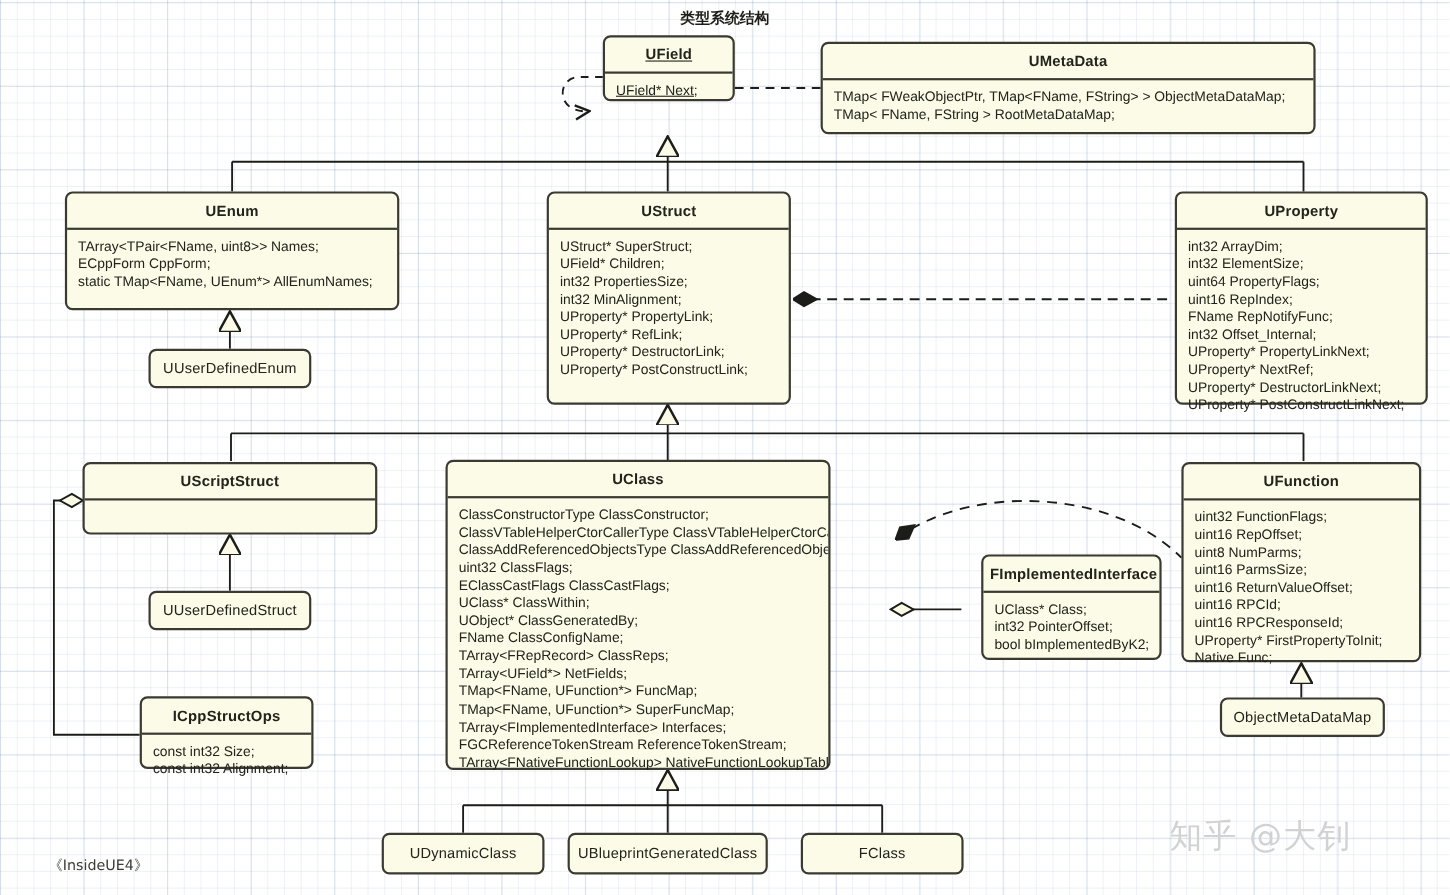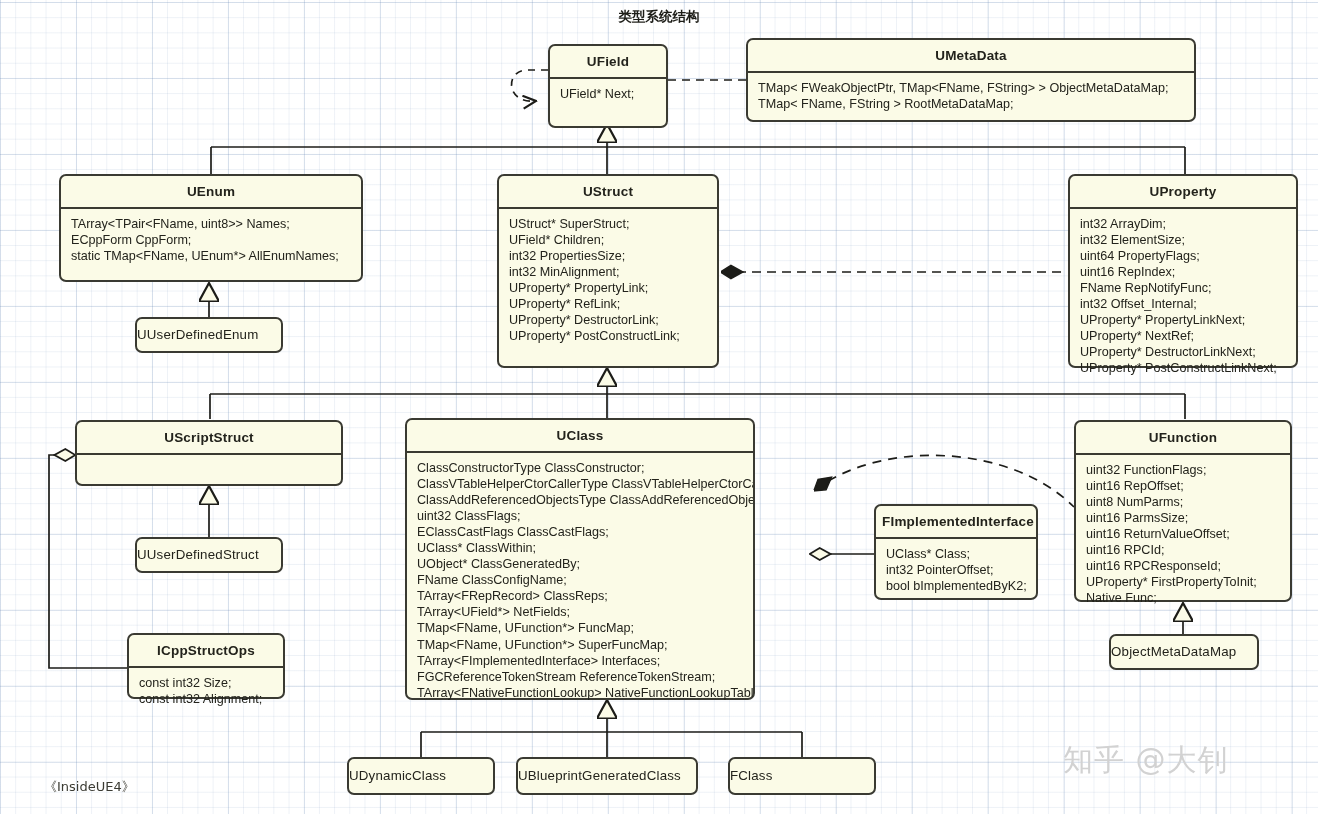--- a/index.html
+++ b/index.html
@@ -42,21 +42,21 @@
     letter-spacing:.2px;
   }
   .node.compartment .title{border-bottom:2px solid #3a3a32;}
   .node .attrs{
     padding:7px 9px 7px 10px;
     font-size:12.6px;
     line-height:16.1px;
     white-space:pre;
     overflow:hidden;
   }
-  .node.simple{display:flex;align-items:center;}
+  .node.simple{display:flex;align-items:center;justify-content:center;}
   .node.simple .title{padding:0;font-weight:normal;font-size:13.3px;}
 
   #diagram-title{
     position:absolute;left:0;top:8px;width:1318px;text-align:center;
     font-size:13.5px;font-weight:bold;color:#1d1d18;
     font-family:"DejaVu Sans","Liberation Sans",sans-serif;
   }
   #corner-tag{
     position:absolute;left:44px;top:778px;
     font-size:13px;color:#3b3b33;
@@ -126,21 +126,21 @@
     <path d="M1183,634 L1183,603" marker-end="url(#gen)"></path>
 
     <path d="M421,732 L802,732"></path>
     <path d="M421,732 L421,757"></path>
     <path d="M607,732 L607,757"></path>
     <path d="M802,732 L802,757"></path>
     <path d="M607,732 L607,700" marker-end="url(#gen)"></path>
   </g>
 </svg>
 
-<div class="node compartment" style="left:548px;top:44px;width:120px;height:84px;">
+<div class="node compartment" style="left:548px;top:32px;width:120px;height:60px;text-decoration:underline;">
   <div class="title">UField</div>
   <div class="attrs">UField* Next;</div>
 </div>
 
 <div class="node compartment" style="left:746px;top:38px;width:450px;height:84px;">
   <div class="title">UMetaData</div>
   <div class="attrs">TMap&lt; FWeakObjectPtr, TMap&lt;FName, FString&gt; &gt; ObjectMetaDataMap;
 TMap&lt; FName, FString &gt; RootMetaDataMap;</div>
 </div>
 
@@ -207,21 +207,21 @@
 FName ClassConfigName;
 TArray&lt;FRepRecord&gt; ClassReps;
 TArray&lt;UField*&gt; NetFields;
 TMap&lt;FName, UFunction*&gt; FuncMap;
 TMap&lt;FName, UFunction*&gt; SuperFuncMap;
 TArray&lt;FImplementedInterface&gt; Interfaces;
 FGCReferenceTokenStream ReferenceTokenStream;
 TArray&lt;FNativeFunctionLookup&gt; NativeFunctionLookupTable;</div>
 </div>
 
-<div class="node compartment" style="left:874px;top:504px;width:164px;height:96px;">
+<div class="node compartment" style="left:892px;top:504px;width:164px;height:96px;">
   <div class="title">FImplementedInterface</div>
   <div class="attrs">UClass* Class;
 int32 PointerOffset;
 bool bImplementedByK2;</div>
 </div>
 
 <div class="node compartment" style="left:1074px;top:420px;width:218px;height:182px;">
   <div class="title">UFunction</div>
   <div class="attrs">uint32 FunctionFlags;
 uint16 RepOffset;

